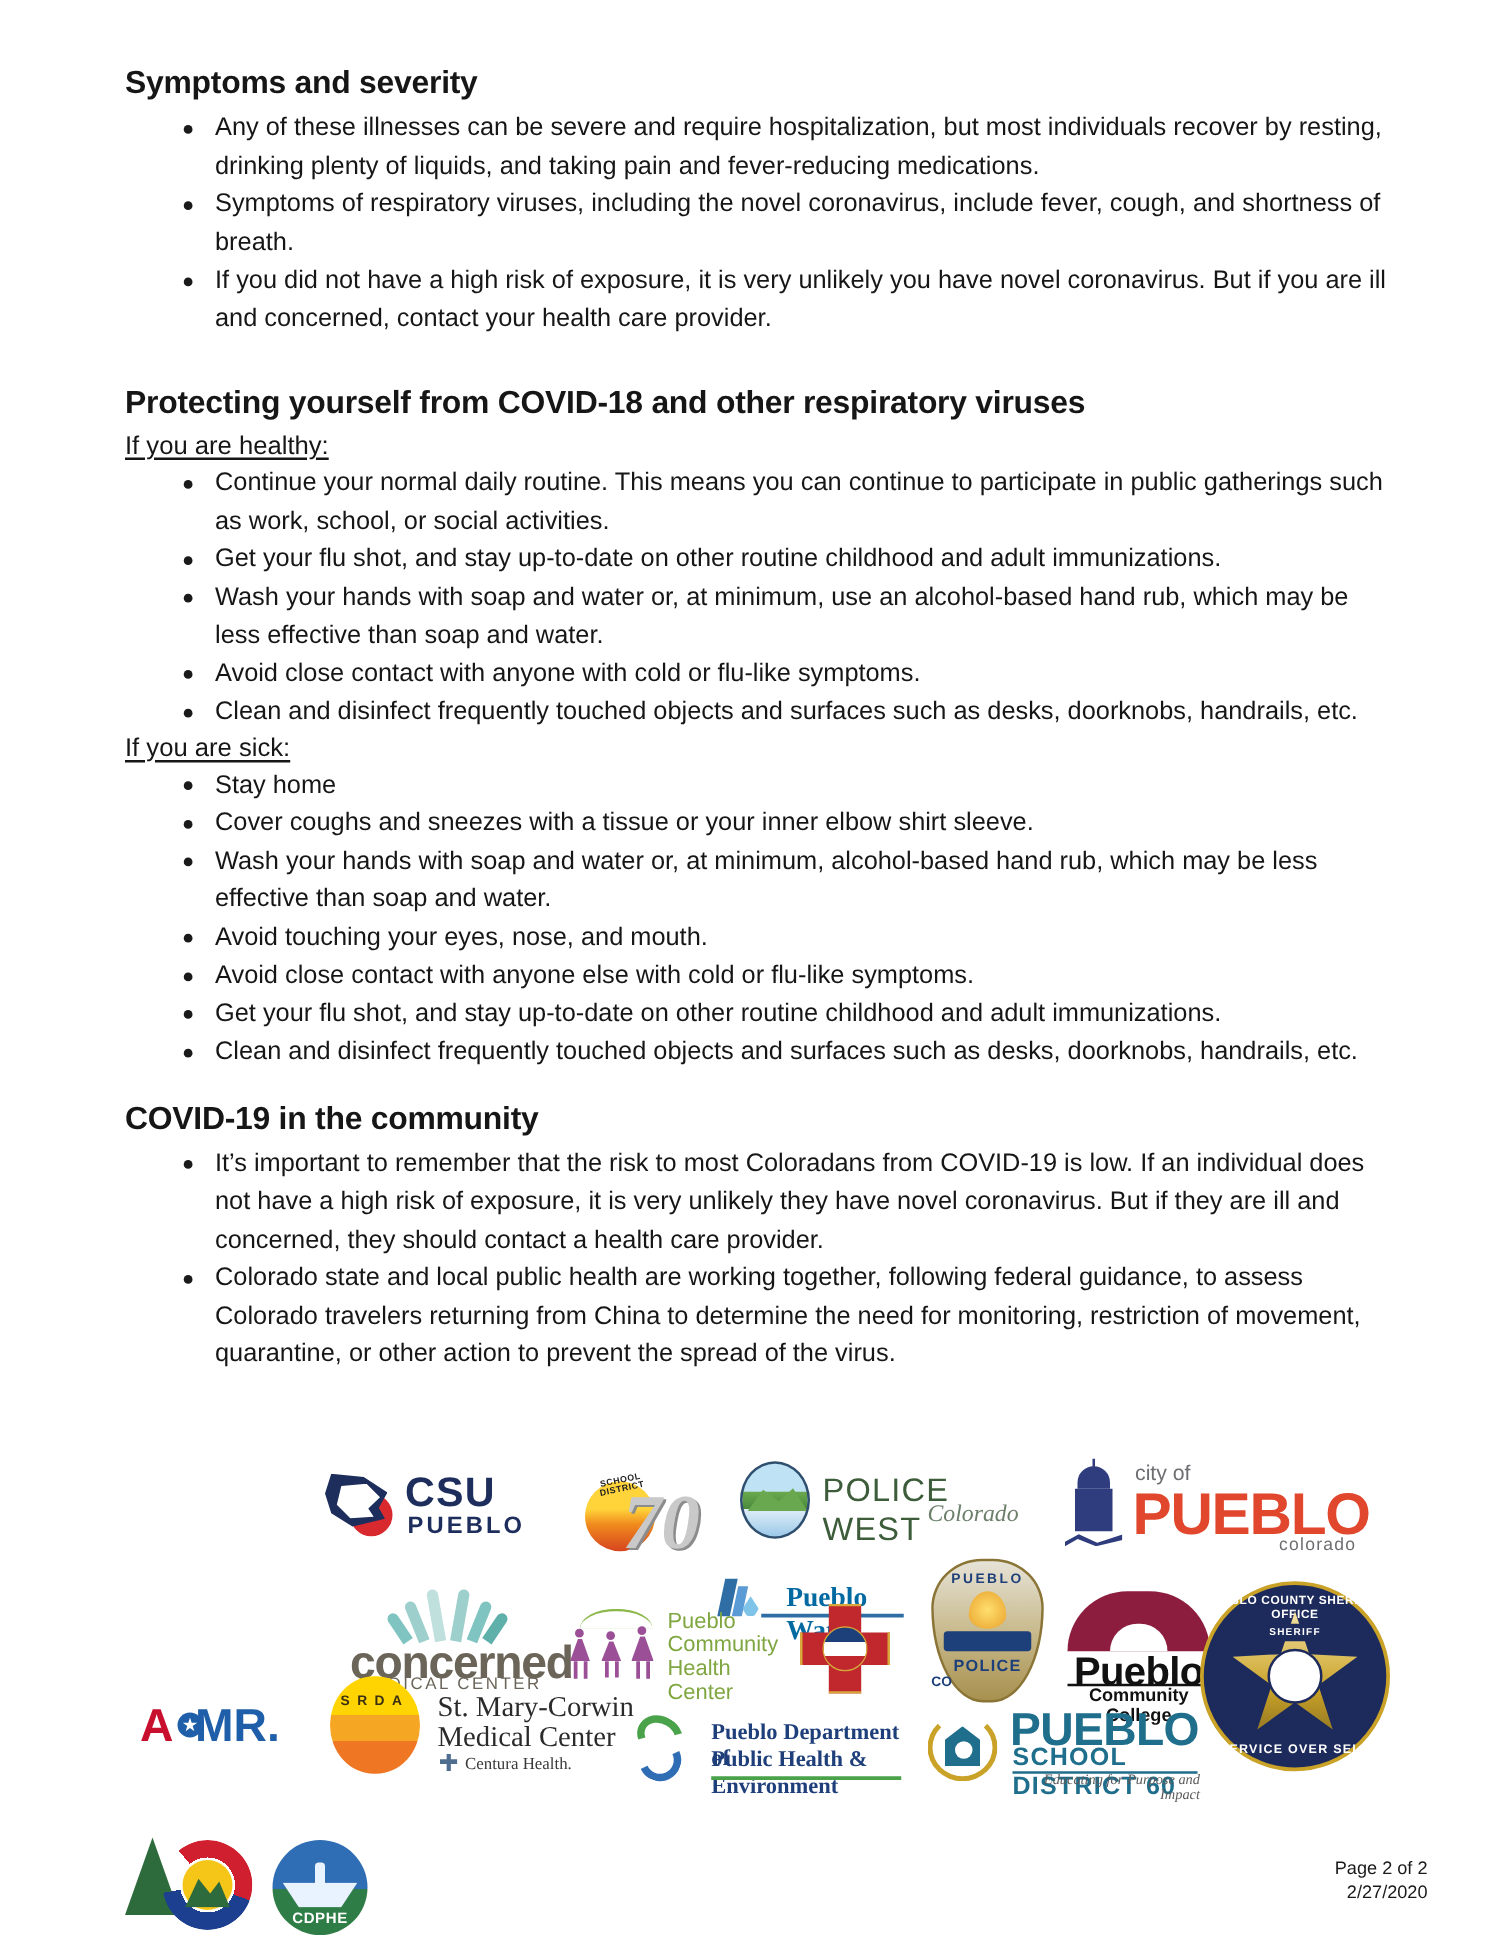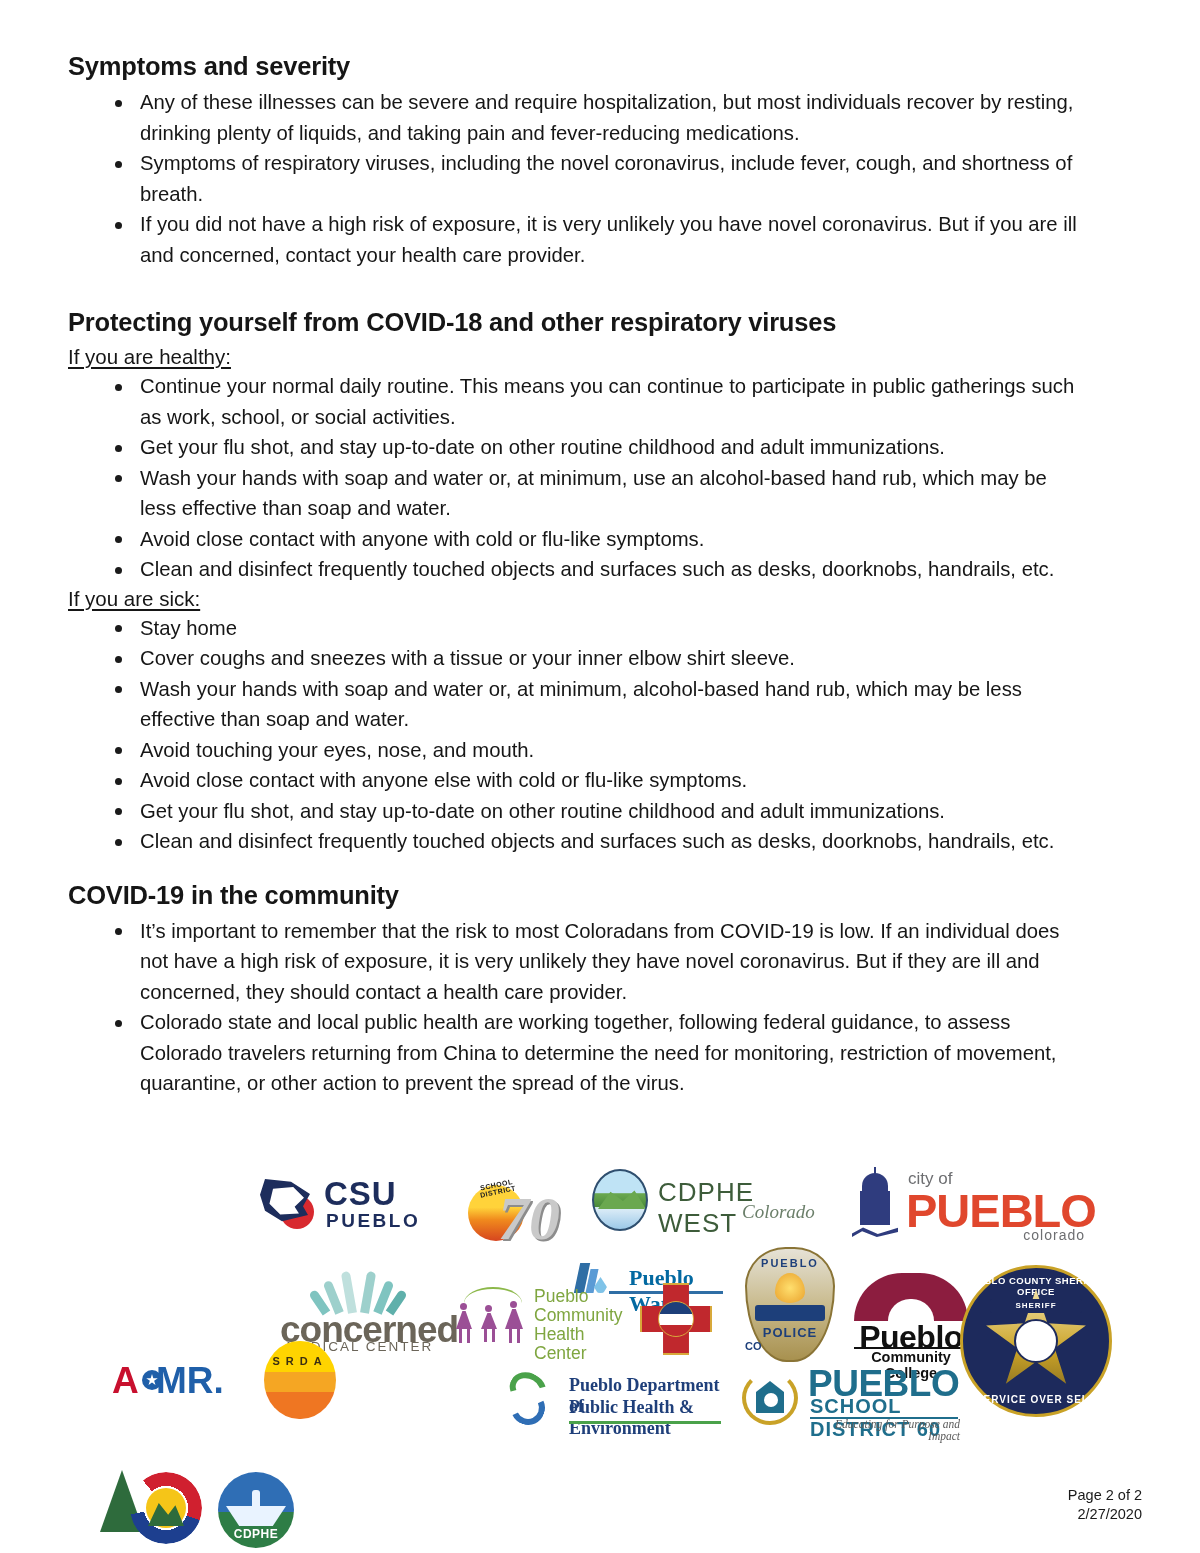--- a/index.html
+++ b/index.html
@@ -6,21 +6,21 @@
   html, body { margin: 0; padding: 0; }
   body {
     width: 1200px;
     height: 1553px;
     background: #ffffff;
     font-family: "Liberation Sans", sans-serif;
     color: #1a1a1a;
     position: relative;
     overflow: hidden;
   }
-  .page { padding: 52px 52px 0 68px; position: relative; height: 100%; }
+  .page { padding: 52px 52px 0 68px; position: relative; height: 100%; margin-left: 32px; }
 
   h2.section-heading {
     font-size: 25.5px;
     font-weight: bold;
     letter-spacing: -0.2px;
     margin: 0 0 6px 0;
     color: #161616;
   }
   .section { margin-bottom: 4px; }
   .sub-heading {
@@ -623,21 +623,21 @@
   <div class="logo d70">
     <div class="sun"></div>
     <div class="arc">SCHOOL DISTRICT</div>
     <div class="num">70</div>
   </div>
 
   <div class="logo pw">
     <div class="badge">
         <div class="hill"></div>
       </div>
-    <div class="t1">CDPHE WEST</div>
+    <div class="t1">POLICE WEST</div>
     <div class="t2">Colorado</div>
   </div>
 
   <div class="logo cop">
     <div class="tower">
       <div class="spire"></div>
         <div class="dome"></div>
         <div class="body"></div>
         <div class="wave"></div>
     </div>
@@ -724,20 +724,26 @@
     <div class="a">A</div>
     <div class="star"></div>
     <div class="mr">MR.</div>
   </div>
 
   <div class="logo srda">
     <div class="bg"></div>
     <div class="letters">SRDA</div>
   </div>
 
+  <div class="logo smc">
+    <div class="l1">St. Mary-Corwin</div>
+    <div class="l2">Medical Center</div>
+    <div class="cr"></div>
+    <div class="l3">Centura Health.</div>
+  </div>
 
   <div class="logo pdphe">
     <div class="swirl">
         <div class="g"></div>
         <div class="b"></div>
       </div>
     <div class="t1">Pueblo Department of</div>
     <div class="t2">Public Health &amp; Environment</div>
     <div class="rule"></div>
   </div>

